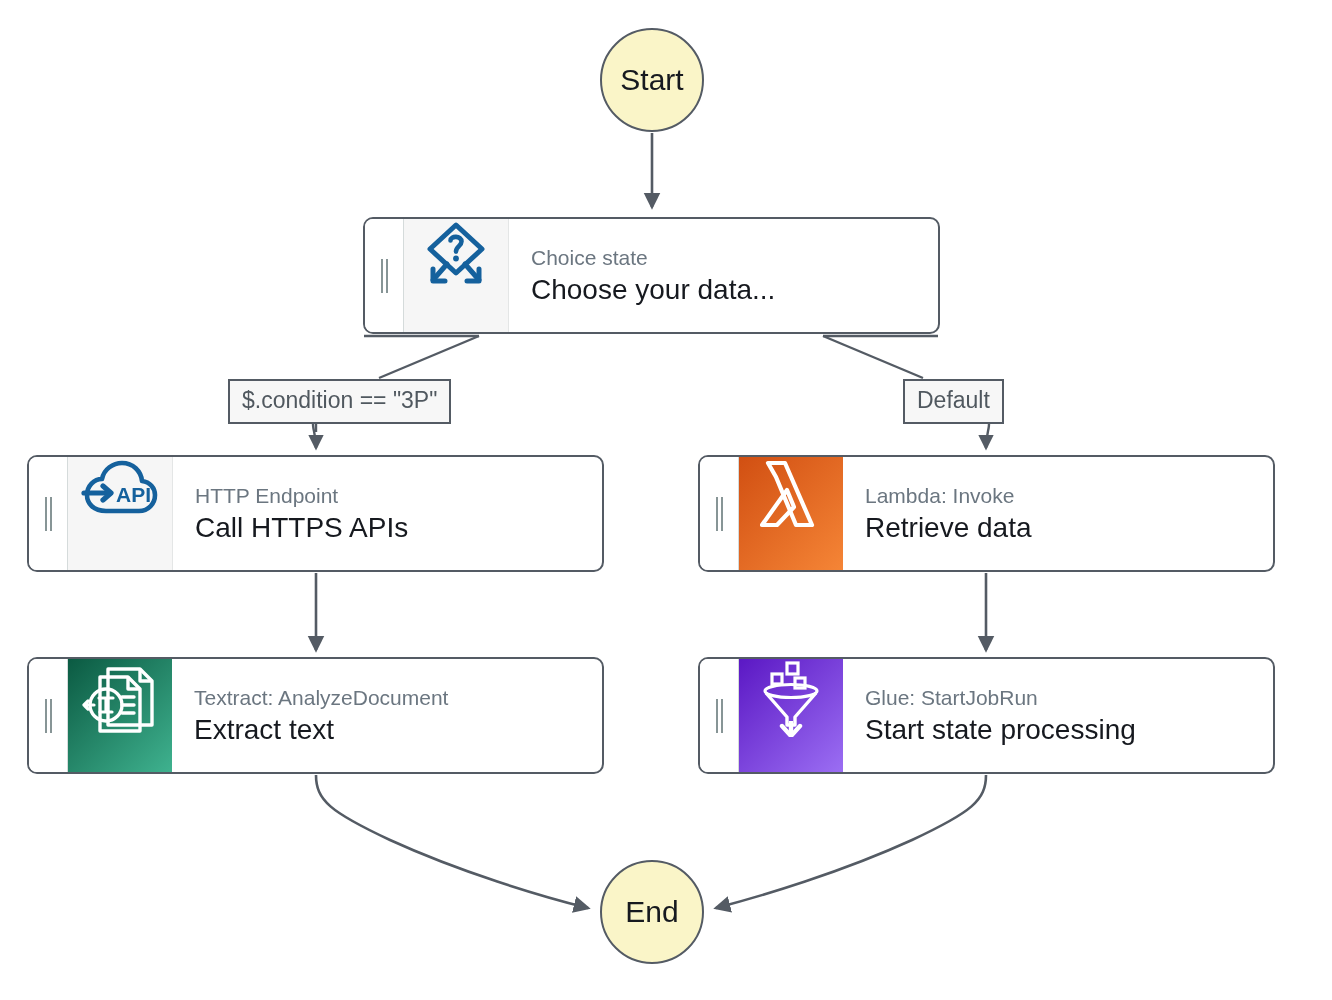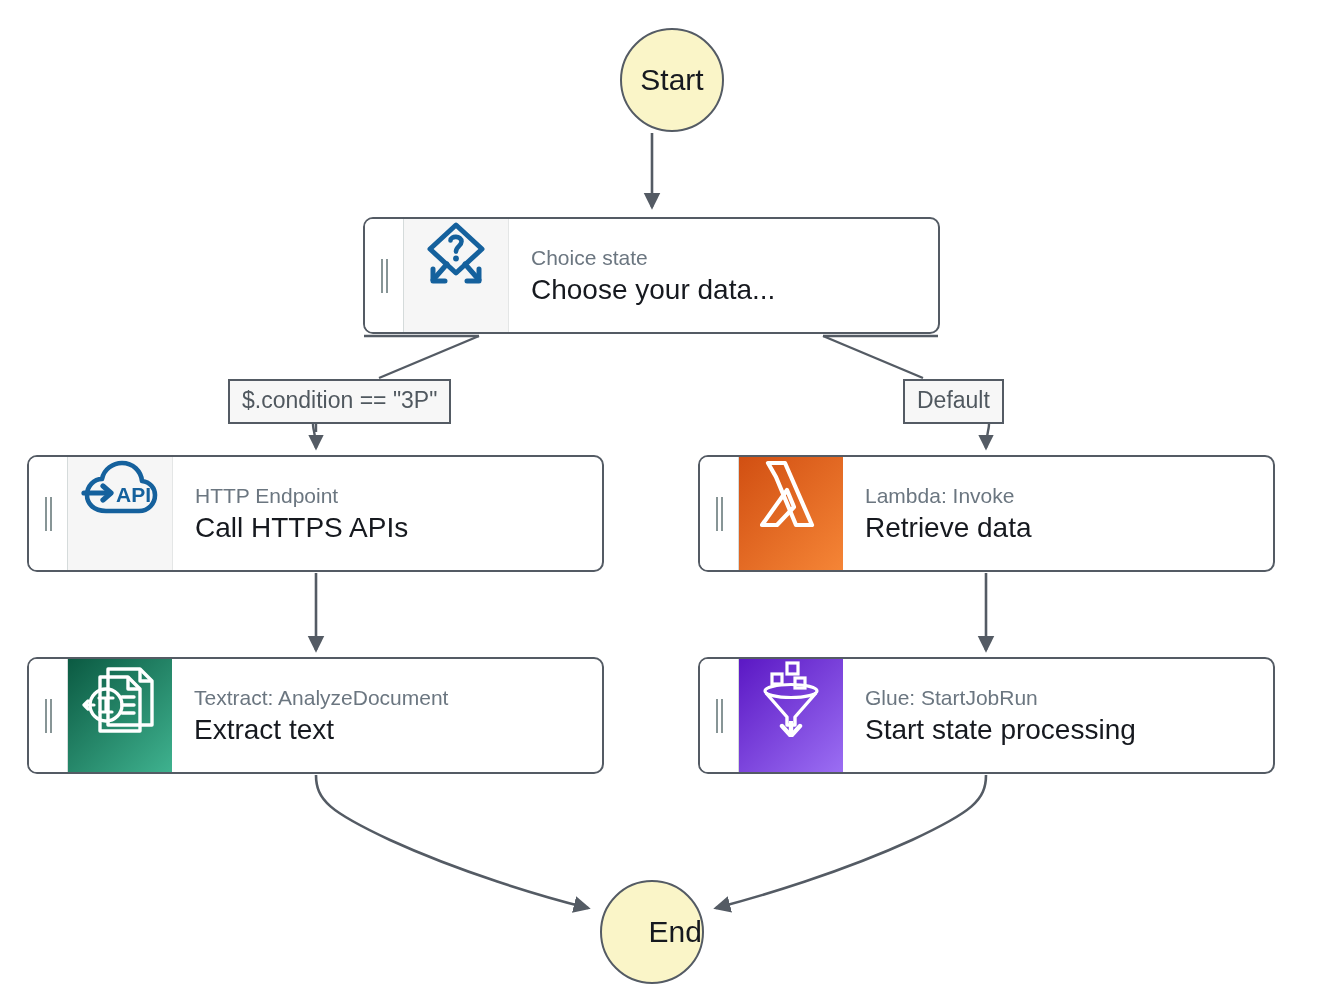--- a/index.html
+++ b/index.html
@@ -38,22 +38,22 @@
     display: flex;
     align-items: center;
     justify-content: center;
   }
   .terminal-label {
     font-size: 30px;
     color: #16191f;
     letter-spacing: 0px;
     line-height: 1;
   }
-  #start-node { left: 620px; top: 28px; width: 104px; height: 104px; }
-  #end-node   { left: 600px; top: 880px; width: 104px; height: 104px; justify-content: flex-end; }
+  #start-node { left: 600px; top: 28px; width: 104px; height: 104px; }
+  #end-node   { left: 600px; top: 860px; width: 104px; height: 104px; }
 
   
   .state-node {
     position: absolute;
     box-sizing: border-box;
     background: #ffffff;
     border: 2px solid #545b64;
     border-radius: 10px;
     display: flex;
     align-items: stretch;

